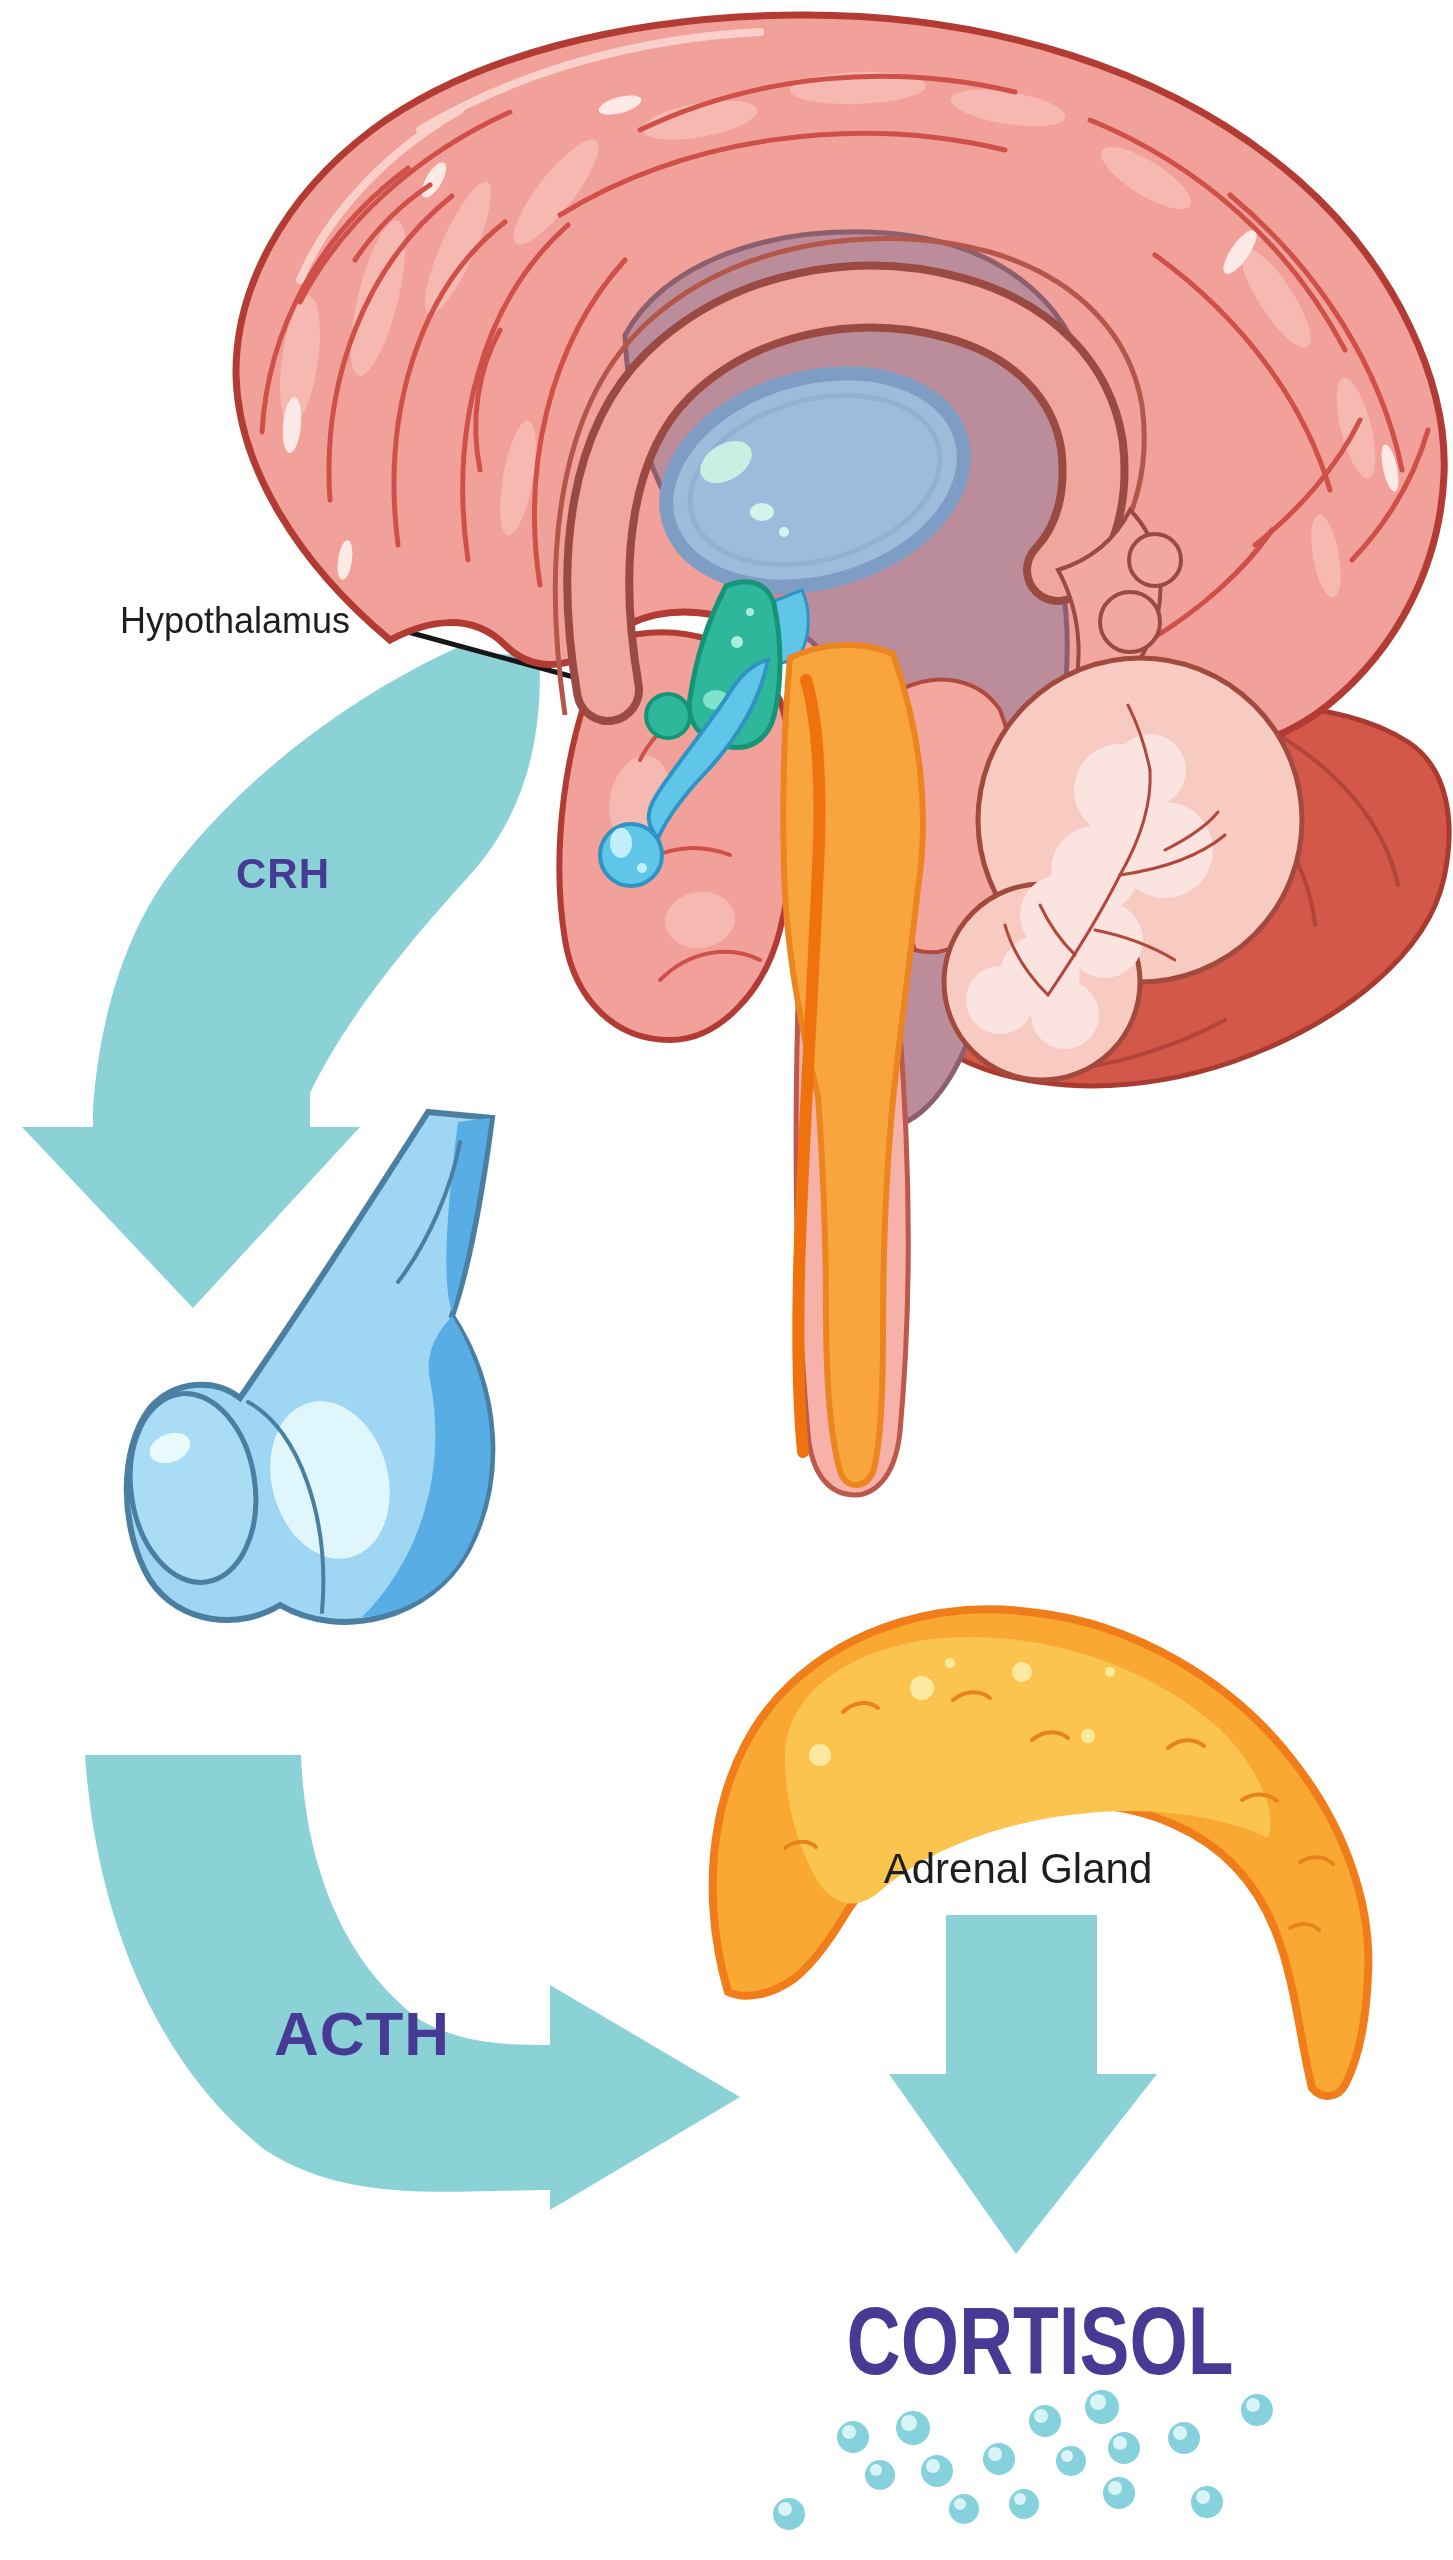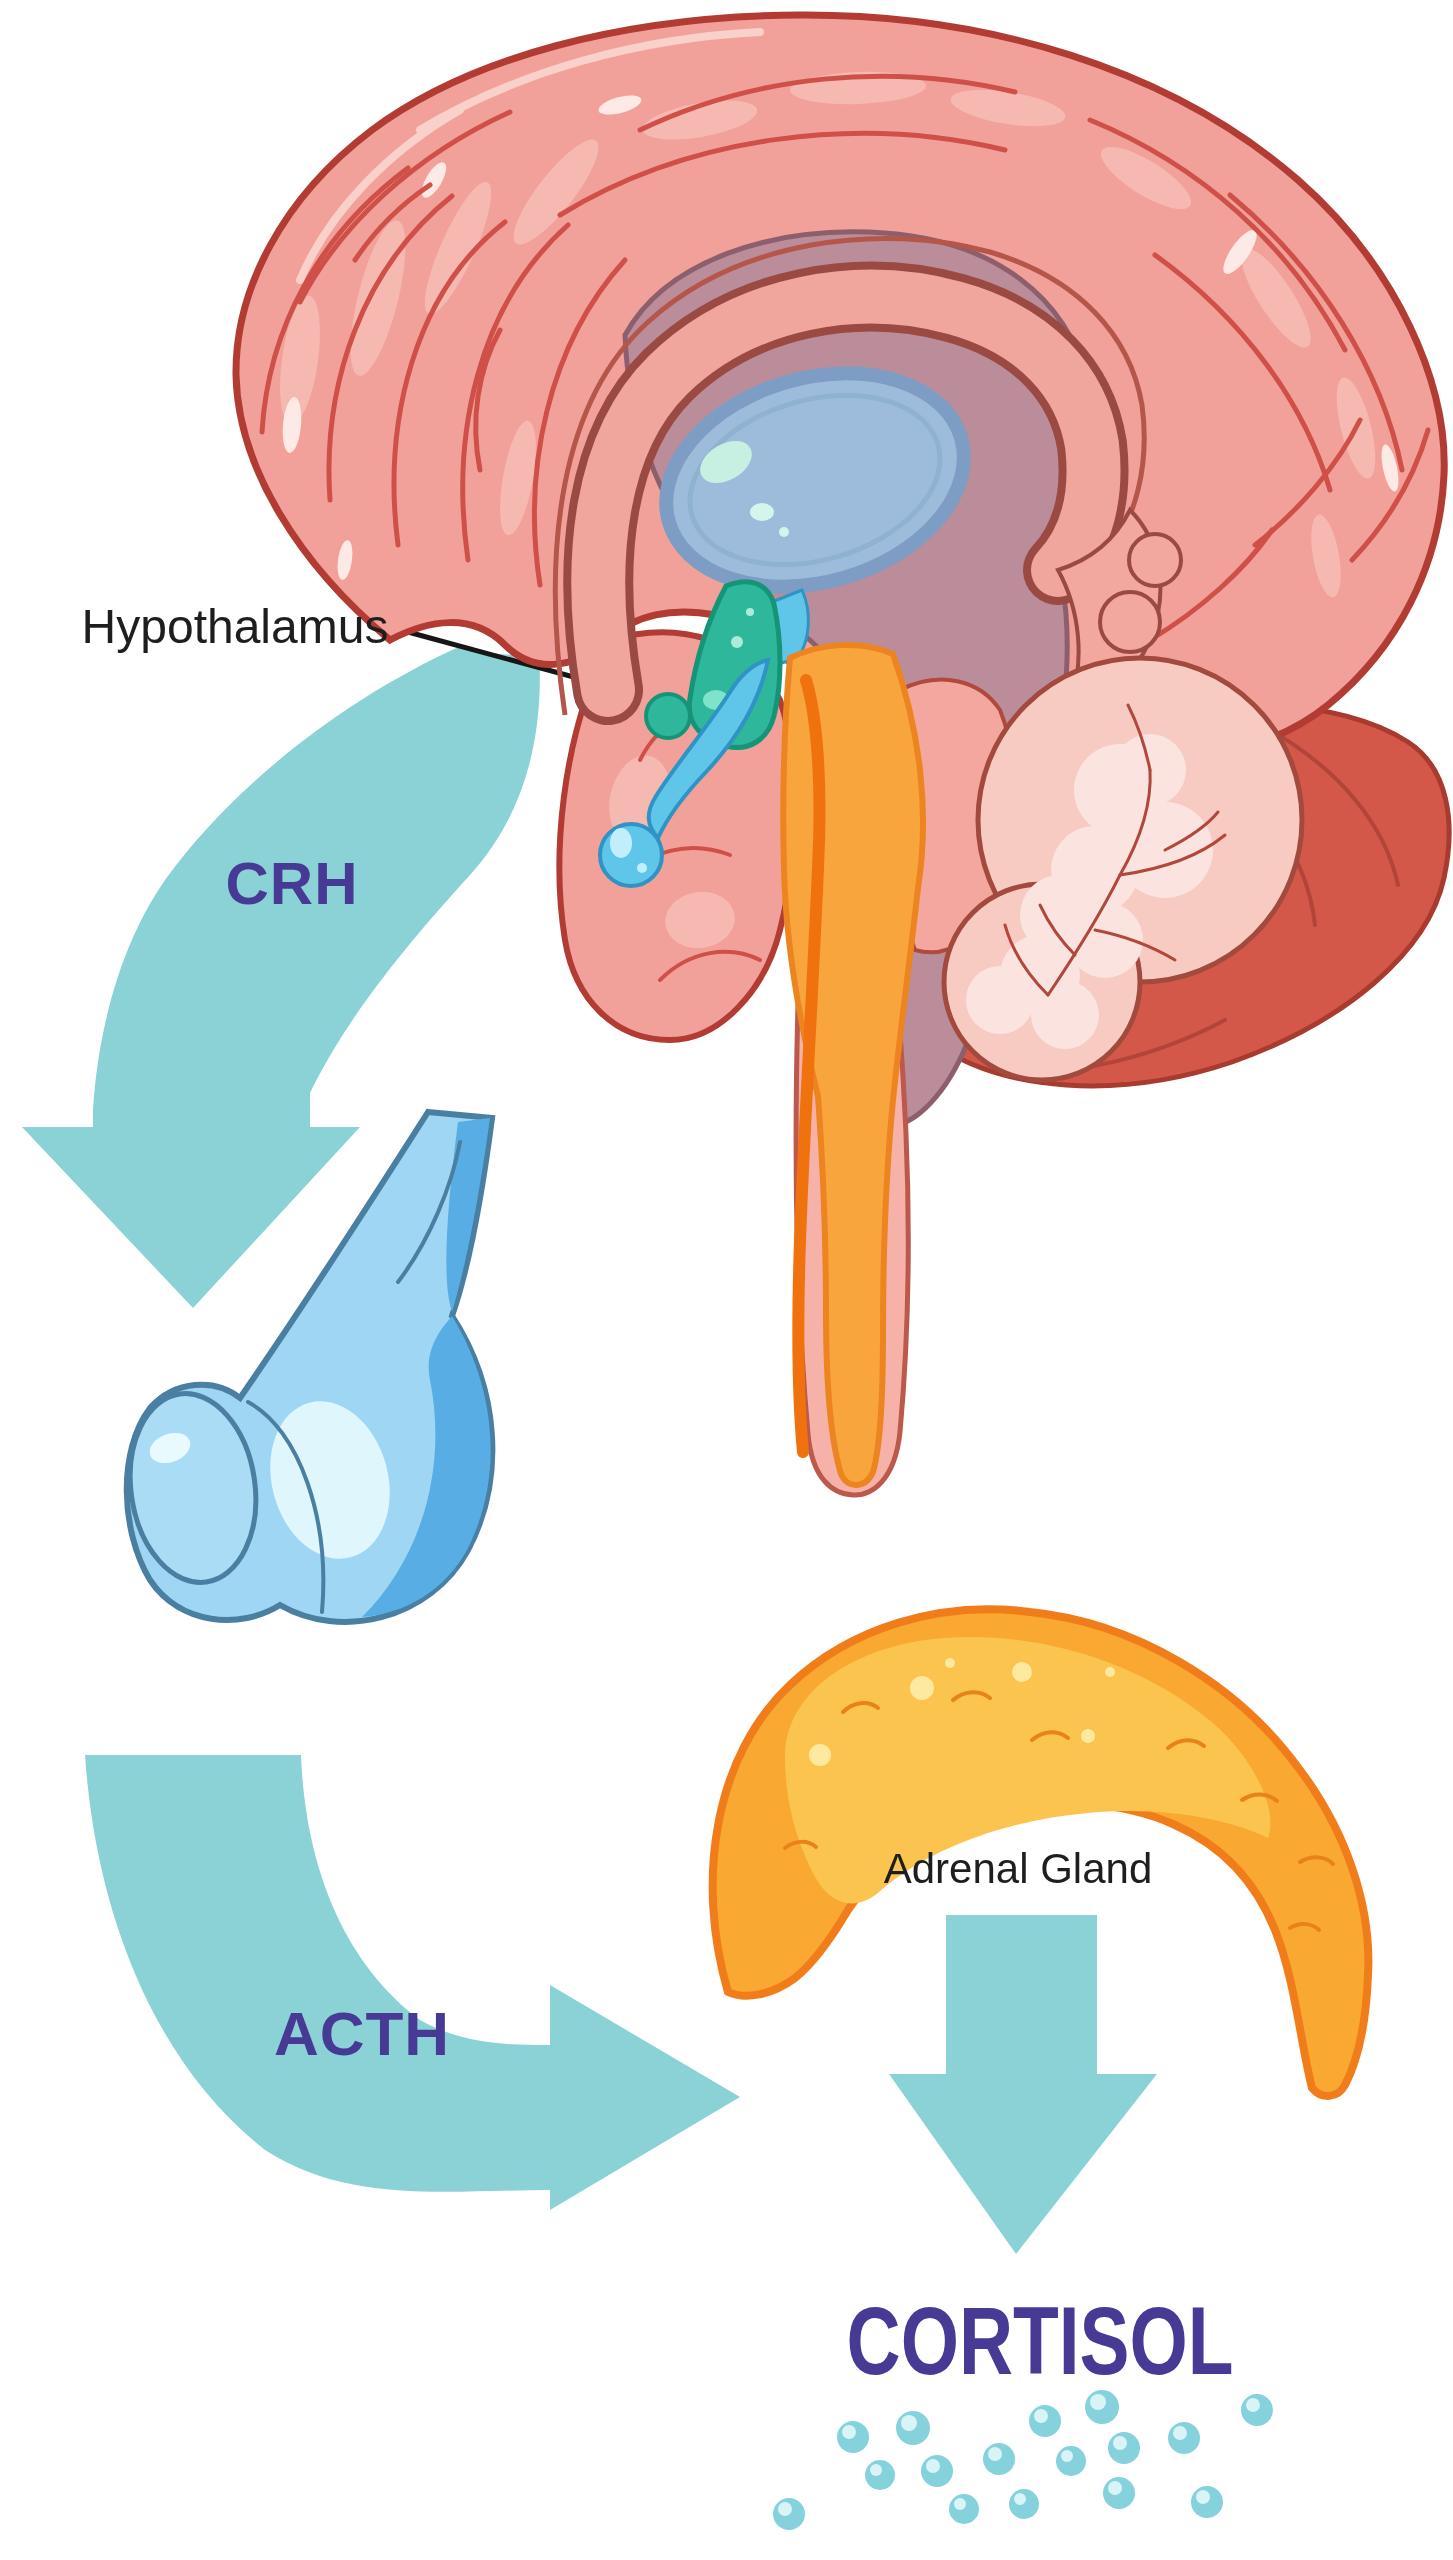--- a/index.html
+++ b/index.html
@@ -17,22 +17,22 @@
     color:#1e1e1e;
     line-height:1.1;
     white-space:nowrap;
   }
   .label.black{font-weight:400;}
   .label.hormone{
     color:#473a95;
     font-weight:700;
     letter-spacing:1px;
   }
-  #lbl-hypothalamus{left:70px;top:601px;width:330px;font-size:48px;text-align:center;}
-  #lbl-crh{left:187px;top:851px;width:210px;font-size:60px;}
+  #lbl-hypothalamus{left:70px;top:601px;width:330px;font-size:36px;text-align:center;}
+  #lbl-crh{left:178px;top:851px;width:210px;font-size:42px;}
   #lbl-pituitary{left:86px;top:1660px;width:420px;font-size:60px;}
   #lbl-acth{left:242px;top:2000px;width:240px;font-size:62px;}
   #lbl-adrenal{left:818px;top:1846px;width:400px;font-size:42px;}
   #lbl-cortisol{
     left:760px;top:2288px;width:560px;font-size:96px;
     transform:scaleX(.78);transform-origin:50% 50%;
     letter-spacing:0px;
   }
 </style>
 </head>

